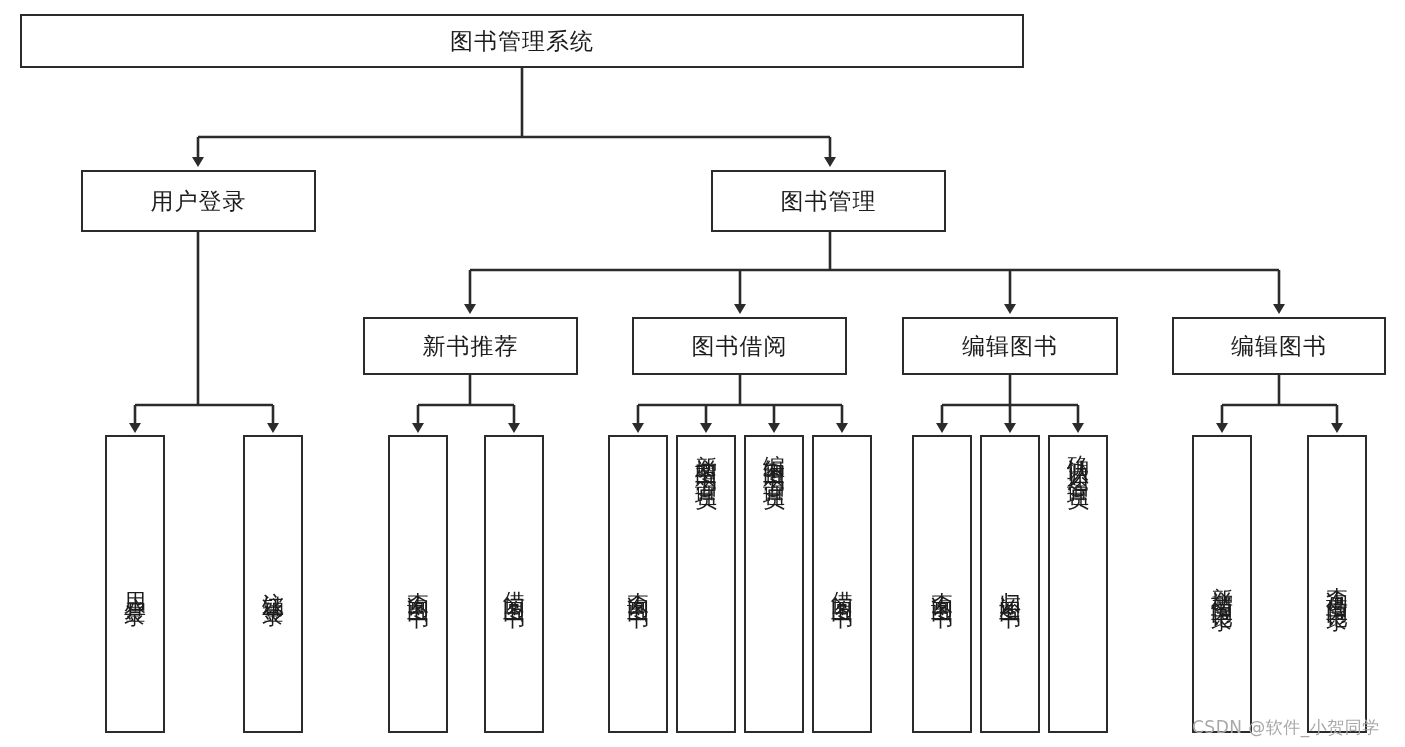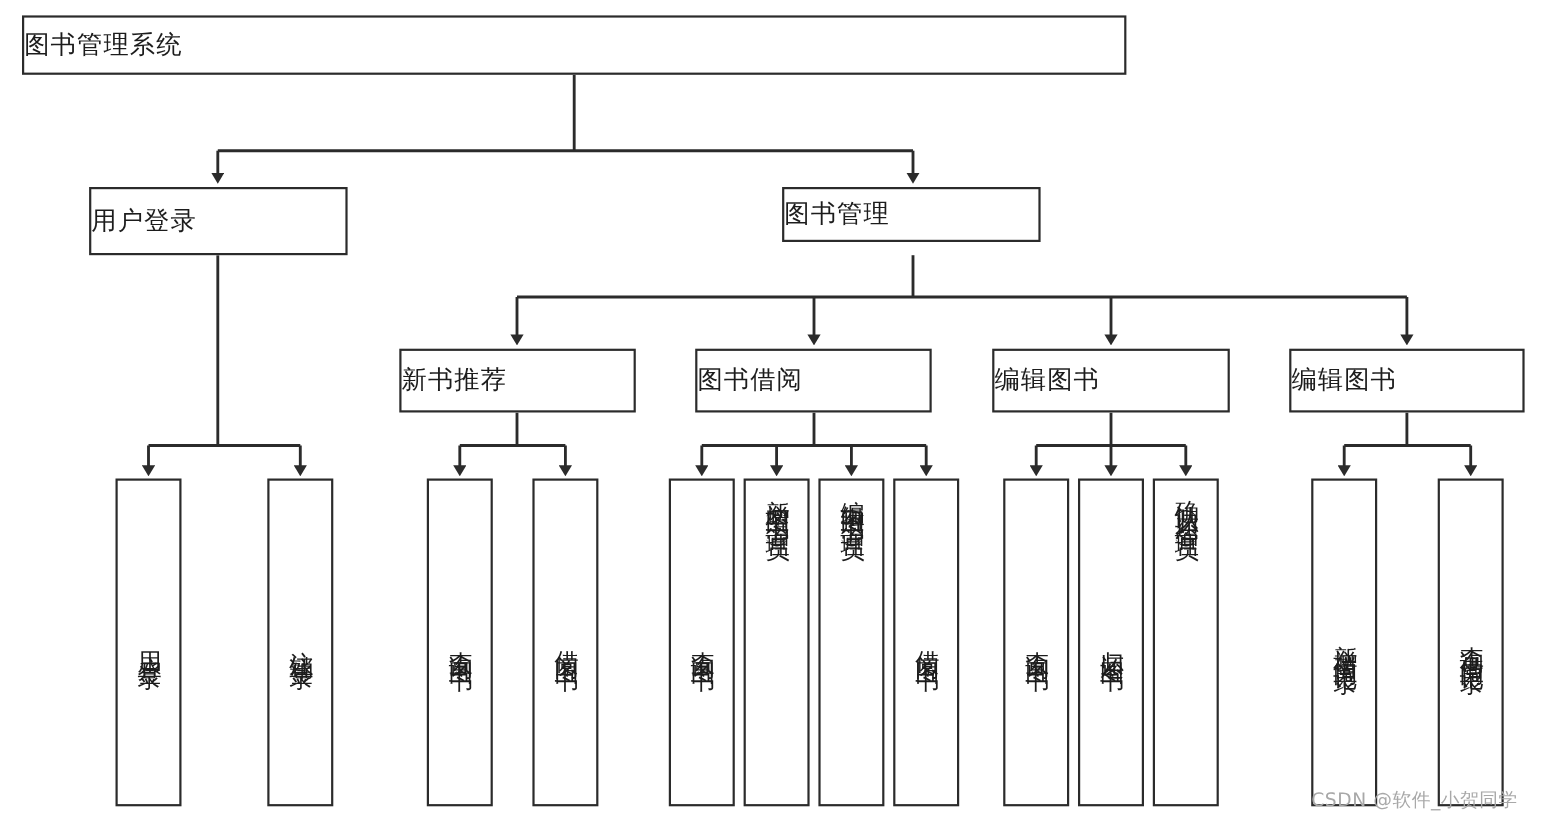--- a/index.html
+++ b/index.html
@@ -27,21 +27,21 @@
     height: 747px;
     pointer-events: none;
   }
   .node {
     position: absolute;
     box-sizing: border-box;
     background: #ffffff;
     border: 2px solid #2b2b2b;
     display: flex;
     align-items: center;
-    justify-content: flex-start;
+    justify-content: center;
     z-index: 2;
   }
   .node .lbl {
     display: block;
     text-align: center;
     color: #1c1c1c;
     line-height: 1.15;
     white-space: nowrap;
   }
   
@@ -135,21 +135,21 @@
     </g>
   </svg>
 
   <div class="node horiz root" style="left:20px; top:14px; width:1004px; height:54px;">
     <span class="lbl">图书管理系统</span>
   </div>
 
   <div class="node horiz" style="left:81px; top:170px; width:235px; height:62px;">
     <span class="lbl">用户登录</span>
   </div>
-  <div class="node horiz" style="left:711px; top:170px; width:235px; height:50px;">
+  <div class="node horiz" style="left:711px; top:170px; width:235px; height:62px;">
     <span class="lbl">图书管理</span>
   </div>
 
   <div class="node horiz" style="left:363px; top:317px; width:215px; height:58px;">
     <span class="lbl">新书推荐</span>
   </div>
   <div class="node horiz" style="left:632px; top:317px; width:215px; height:58px;">
     <span class="lbl">图书借阅</span>
   </div>
   <div class="node horiz" style="left:902px; top:317px; width:216px; height:58px;">

